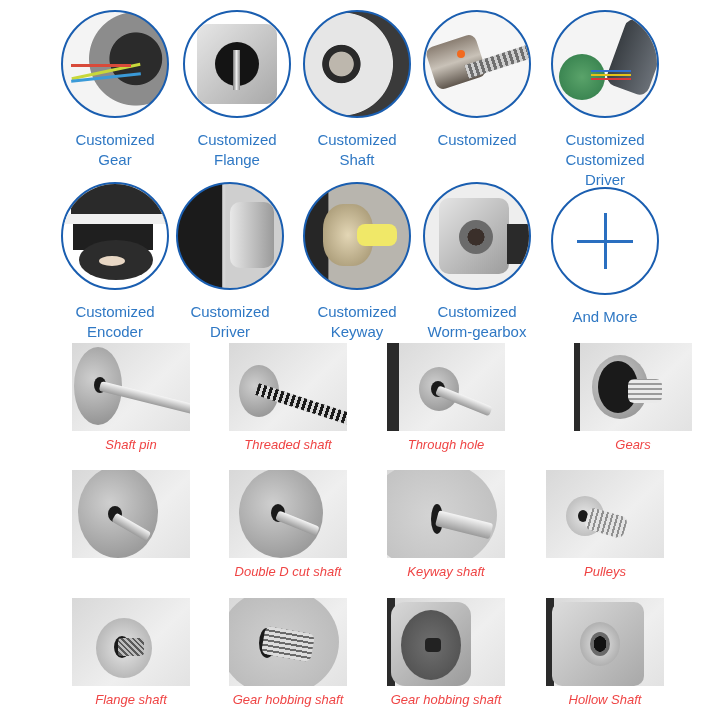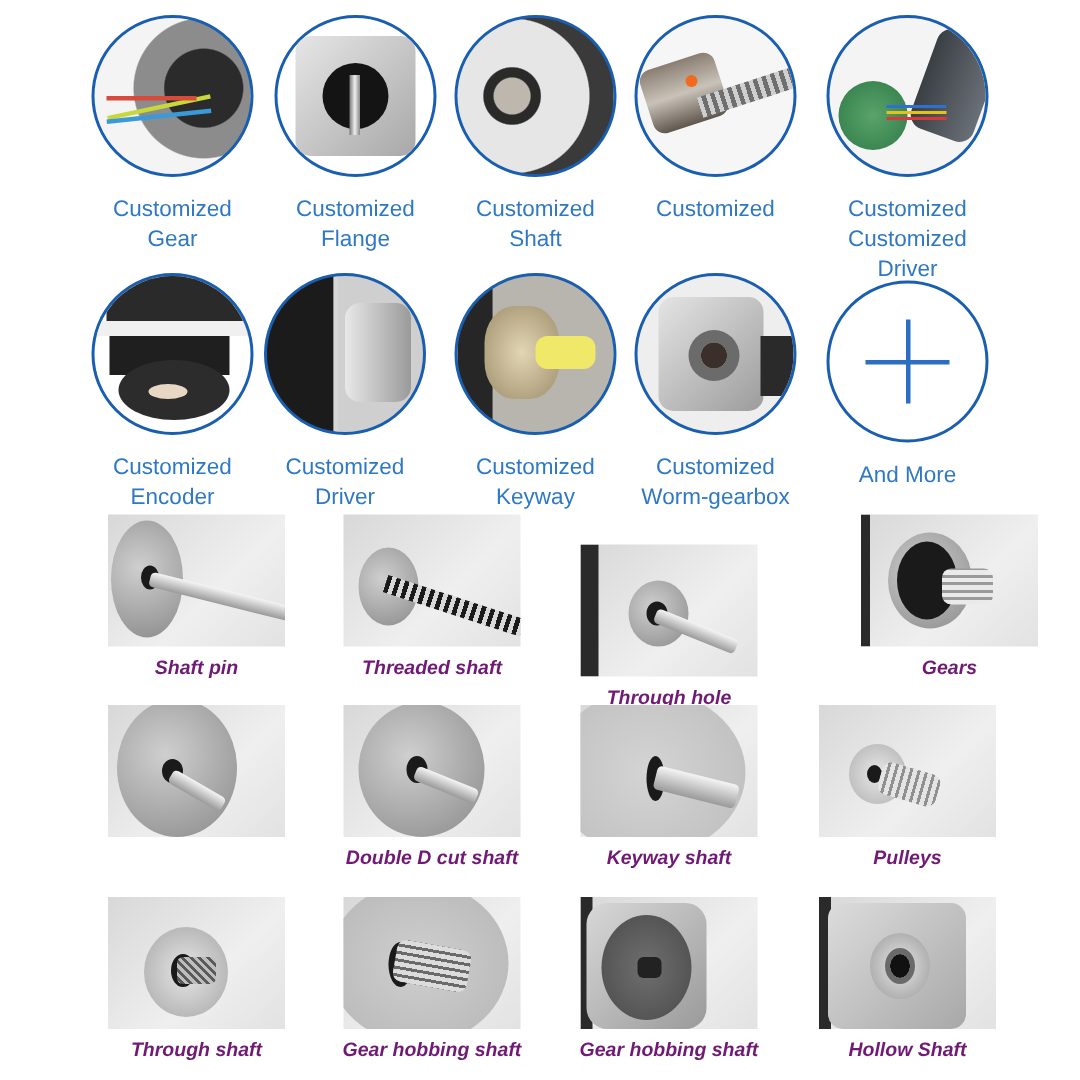--- a/index.html
+++ b/index.html
@@ -8,21 +8,21 @@
   .circle-item { position: absolute; width: 120px; text-align: center; }
   .circle { width: 104px; height: 104px; border-radius: 50%; border: 2px solid #1a5eb0;
             margin: 0 auto; position: relative; overflow: hidden; background: #f2f2f2; }
   .circle-label { color: #2f78c4; font-size: 15px; line-height: 20px; margin-top: 12px; }
   .plus-circle { background: #ffffff; }
   .plus-circle .ph { position: absolute; left: 24px; top: 51px; width: 56px; height: 3px; background: #2a6fc0; }
   .plus-circle .pv { position: absolute; left: 51px; top: 24px; width: 3px; height: 56px; background: #2a6fc0; }
   .photo-item { position: absolute; width: 150px; text-align: center; }
   .photo { width: 118px; height: 88px; margin: 0 auto; position: relative; overflow: hidden;
            background: linear-gradient(135deg, #d8d8d8 0%, #efefef 60%, #e2e2e2 100%); }
-  .photo-label { font-weight: bold; font-style: italic; font-size: 13px; color: #701a75; margin-top: 6px; white-space: nowrap; }
+  .photo-label { font-weight: normal; font-style: italic; font-size: 13px; color: #ef4444; margin-top: 6px; white-space: nowrap; }
   .plate { position: absolute; border-radius: 50%; background: radial-gradient(circle at 40% 40%, #cfcfcf, #8a8a8a); }
   .hub { position: absolute; border-radius: 50%; background: #1a1a1a; }
   .shaft { position: absolute; height: 10px; background: linear-gradient(#f5f5f5, #9a9a9a); border-radius: 3px; transform-origin: left center; }
   .dark-edge { position: absolute; left: 0; top: 0; bottom: 0; width: 12px; background: #2a2a2a; }
 </style>
 </head>
 <body>
 
 <div class="circle-item" style="left:55px;top:10px;">
   <div class="circle" style="background:radial-gradient(circle at 70% 45%,#2b2b2b 0 28%,#8c8c8c 29% 50%,#f4f4f4 51%);">
@@ -148,21 +148,21 @@
 </div>
 
 <div class="photo-item" style="left:213px;top:343px;">
   <div class="photo">
     <div class="plate" style="left:10px;top:22px;width:40px;height:52px;"></div>
     <div style="position:absolute;left:28px;top:40px;width:96px;height:12px;background:repeating-linear-gradient(90deg,#1a1a1a 0 3px,#d8d8d8 3px 6px);transform:rotate(18deg);transform-origin:left center;"></div>
   </div>
   <div class="photo-label">Threaded shaft</div>
 </div>
 
-<div class="photo-item" style="left:371px;top:343px;margin-top:20px;">
+<div class="photo-item" style="left:371px;top:343px;">
   <div class="photo">
     <div class="dark-edge"></div>
     <div class="plate" style="left:32px;top:24px;width:40px;height:44px;"></div>
     <div class="hub" style="left:44px;top:38px;width:14px;height:16px;"></div>
     <div class="shaft" style="left:50px;top:42px;width:58px;transform:rotate(22deg);"></div>
   </div>
   <div class="photo-label">Through hole</div>
 </div>
 
 <div class="photo-item" style="left:558px;top:343px;">
@@ -209,21 +209,21 @@
   </div>
   <div class="photo-label">Pulleys</div>
 </div>
 
 <div class="photo-item" style="left:56px;top:598px;">
   <div class="photo">
     <div class="plate" style="left:24px;top:20px;width:56px;height:60px;background:radial-gradient(#e6e6e6,#a6a6a6);"></div>
     <div class="hub" style="left:42px;top:38px;width:16px;height:22px;"></div>
     <div style="position:absolute;left:46px;top:40px;width:26px;height:18px;background:repeating-linear-gradient(45deg,#bdbdbd 0 2px,#5a5a5a 2px 4px);border-radius:4px;"></div>
   </div>
-  <div class="photo-label">Through shaft</div>
+  <div class="photo-label">Flange shaft</div>
 </div>
 
 <div class="photo-item" style="left:213px;top:598px;">
   <div class="photo">
     <div class="plate" style="left:-10px;top:-10px;width:120px;height:108px;background:radial-gradient(#cfcfcf,#b5b5b5);"></div>
     <div class="hub" style="left:30px;top:30px;width:16px;height:30px;"></div>
     <div style="position:absolute;left:34px;top:32px;width:50px;height:28px;border-radius:6px;background:repeating-linear-gradient(0deg,#dcdcdc 0 3px,#6a6a6a 3px 5px);transform:rotate(10deg);"></div>
   </div>
   <div class="photo-label">Gear hobbing shaft</div>
 </div>

